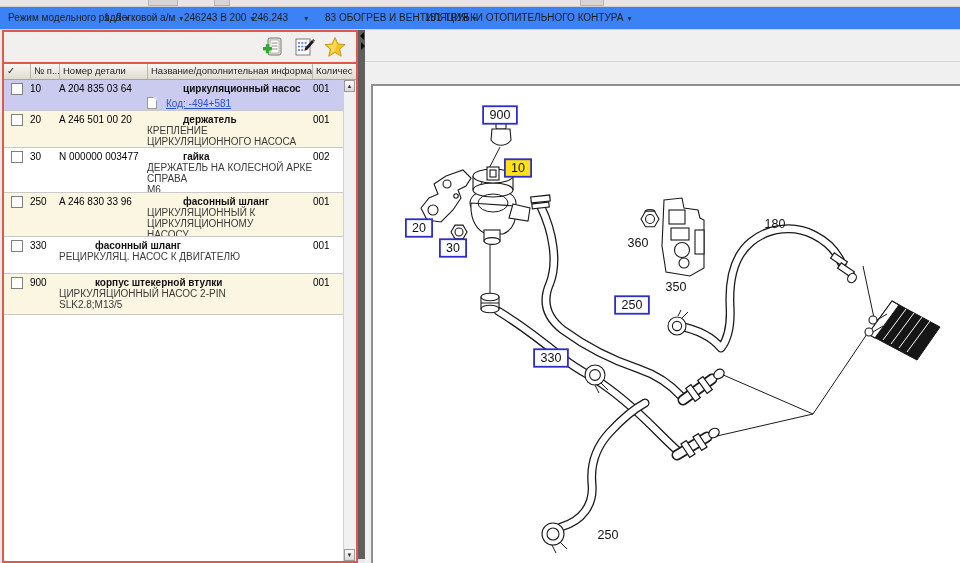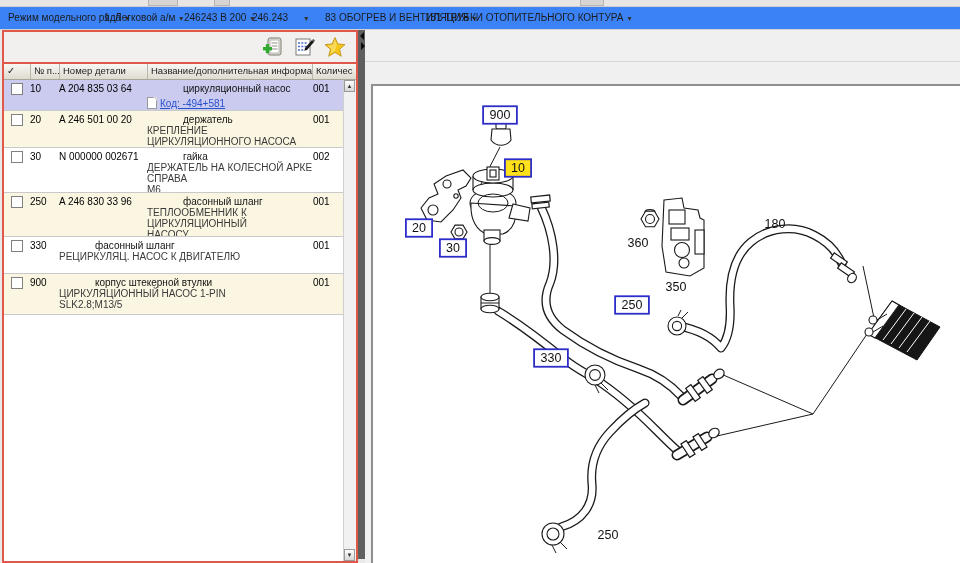--- a/index.html
+++ b/index.html
@@ -26,23 +26,23 @@
   #rows-wrap{flex:1;position:relative;background:#fff;min-height:0;}
   #rows{position:absolute;left:0;top:0;right:12px;bottom:0;overflow:hidden;border-right:1px solid #c6c6c6;}
   .row{display:flex;border-bottom:1px solid #c9c9c9;font-size:10px;cursor:default;}
   .c{overflow:hidden;}
   .c.check{width:26px;flex:0 0 auto;padding-top:3px;text-align:center;}
   .cbx{width:10px;height:10px;border:1px solid #808080;background:#fff;margin:0 auto;cursor:pointer;}
   .c.num{width:29px;flex:0 0 auto;padding-top:3px;}
   .c.part{width:88px;flex:0 0 auto;padding-top:3px;}
   .c.name{flex:1;padding-top:3px;}
   .c.qty{width:30px;flex:0 0 auto;padding-top:3px;}
-  .nm{font-weight:normal;color:#111;line-height:11px;padding-left:36px;}
+  .nm{font-weight:bold;color:#111;line-height:11px;padding-left:36px;}
   .ds{font-size:10px;color:#3a3a3a;line-height:11px;}
-  .codeline{margin-top:3px;display:flex;align-items:flex-end;gap:3px;}
+  .codeline{margin-top:3px;display:flex;align-items:flex-end;gap:9px;}
   .doc-ic{width:8px;height:10px;background:#fff;border:1px solid #9a9a9a;position:relative;flex:0 0 auto;}
   .doc-ic:after{content:"";position:absolute;right:-1px;top:-1px;border-style:solid;border-width:0 4px 4px 0;border-color:transparent #d9d9d9 transparent transparent;}
   .codelink{color:#2a52cc;text-decoration:underline;cursor:pointer;line-height:11px;}
   
   #vscroll{position:absolute;right:0;top:0;bottom:0;width:12px;background:#f1f1f1;border-left:1px solid #d0d0d0;}
   .sbtn{position:absolute;left:0;width:11px;height:12px;background:linear-gradient(#fefefe,#d7d7d7);
         border:1px solid #9a9a9a;box-sizing:border-box;font-size:6px;line-height:10px;text-align:center;color:#333;cursor:pointer;}
   #sb-up{top:0;}#sb-dn{bottom:0;}
   
   #splitter{position:absolute;left:358px;top:30px;width:7px;height:529px;background:#5f5f5f;cursor:col-resize;}
@@ -144,37 +144,37 @@
               <div class="nm">держатель</div>
               <div class="ds">КРЕПЛЕНИЕ ЦИРКУЛЯЦИОННОГО НАСОСА</div>
             </div>
             <div class="c qty">001</div>
           </div>
           <div class="row" style="height: 44px; background: rgb(255, 255, 255);">
             <div class="c check">
               <div class="cbx"></div>
             </div>
             <div class="c num">30</div>
-            <div class="c part">N 000000 002671</div>
+            <div class="c part">N 000000 003477</div>
             <div class="c name">
               <div class="nm">гайка</div>
               <div class="ds">ДЕРЖАТЕЛЬ НА КОЛЕСНОЙ АРКЕ СПРАВА</div>
               <div class="ds">М6</div>
             </div>
             <div class="c qty">002</div>
           </div>
           <div class="row" style="height: 43px; background: rgb(251, 246, 225);">
             <div class="c check">
               <div class="cbx"></div>
             </div>
             <div class="c num">250</div>
             <div class="c part">A 246 830 33 96</div>
             <div class="c name">
               <div class="nm">фасонный шланг</div>
-              <div class="ds">ТЕПЛООБМЕННИК К ЦИРКУЛЯЦИОННЫЙ</div>
+              <div class="ds">ЦИРКУЛЯЦИОННЫЙ К ЦИРКУЛЯЦИОННОМУ</div>
               <div class="ds">НАСОСУ</div>
             </div>
             <div class="c qty">001</div>
           </div>
           <div class="row" style="height: 36px; background: rgb(255, 255, 255);">
             <div class="c check">
               <div class="cbx"></div>
             </div>
             <div class="c num">330</div>
             <div class="c name">
@@ -183,21 +183,21 @@
             </div>
             <div class="c qty">001</div>
           </div>
           <div class="row" style="height: 40px; background: rgb(251, 246, 225);">
             <div class="c check">
               <div class="cbx"></div>
             </div>
             <div class="c num">900</div>
             <div class="c name">
               <div class="nm">корпус штекерной втулки</div>
-              <div class="ds">ЦИРКУЛЯЦИОННЫЙ НАСОС 1-PIN</div>
+              <div class="ds">ЦИРКУЛЯЦИОННЫЙ НАСОС 2-PIN</div>
               <div class="ds">SLK2.8;M13/5</div>
             </div>
             <div class="c qty">001</div>
           </div>
         </div>
       <div id="vscroll">
         <div class="sbtn" id="sb-up">▲</div>
         <div class="sbtn" id="sb-dn">▼</div>
       </div>
     </div>

